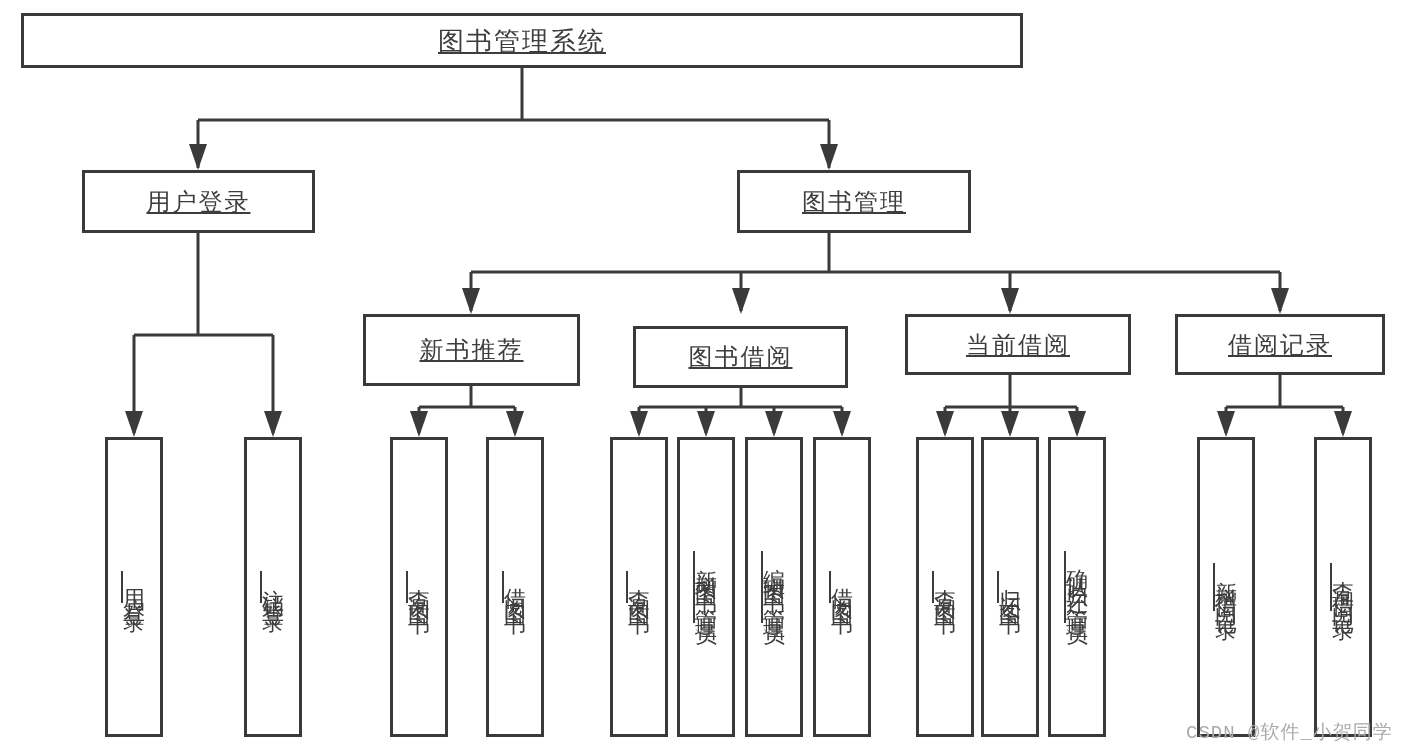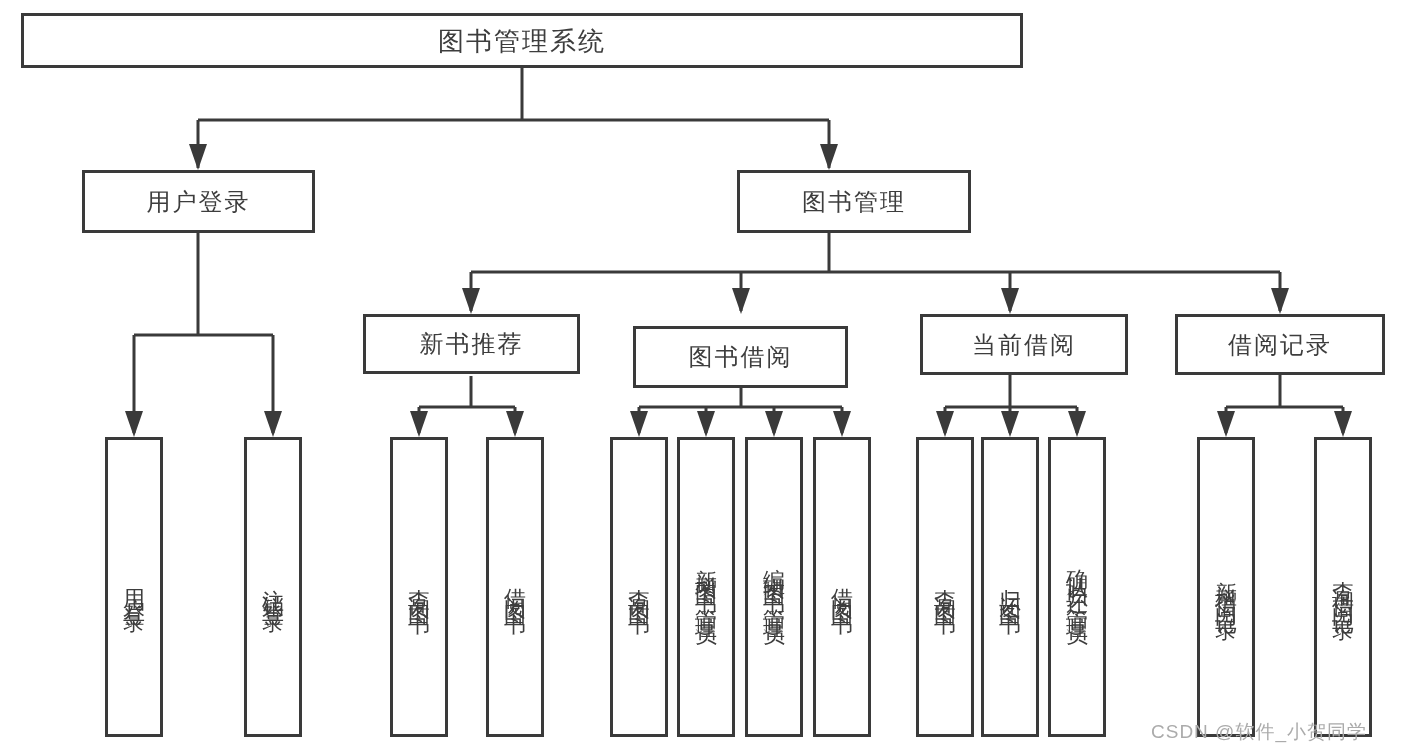--- a/index.html
+++ b/index.html
@@ -27,37 +27,39 @@
     box-sizing:border-box;
     border:3px solid var(--line);
     background:var(--bg);
     color:var(--text);
     display:flex;align-items:center;justify-content:center;
     text-align:left;
     z-index:2;
     font-size:24px;
     line-height:1;
     letter-spacing:2px;
+    text-decoration:underline;
   }
   .node.root{font-size:26px;}
   .node.leaf .vtext{
     writing-mode:vertical-rl;
     text-orientation:mixed;
     font-size:22px;
     letter-spacing:8px;
     line-height:1;
   }
   .watermark{
     position:absolute;
-    left:1151px;top:719px;
+    left:1186px;top:719px;
     z-index:5;
     font-size:19px;
     color:var(--watermark);
     white-space:nowrap;
     letter-spacing:1px;
+    font-family:Liberation Mono, monospace;
   }
 </style>
 </head>
 <body>
 
 <div class="stage">
 
   <svg class="connector-layer" viewBox="0 0 1405 747" xmlns="http://www.w3.org/2000/svg">
 
     <path class="connector" d="M522 68 V120 M198 120 H829 M198 120 V168 M829 120 V168"></path>
@@ -95,23 +97,23 @@
     <polygon class="arrowhead" points="1068,411 1086,411 1077,437"></polygon>
     <polygon class="arrowhead" points="1217,411 1235,411 1226,437"></polygon>
     <polygon class="arrowhead" points="1334,411 1352,411 1343,437"></polygon>
   </svg>
 
   <div class="node root" style="left:21px;top:13px;width:1002px;height:55px;">图书管理系统</div>
 
   <div class="node" style="left:82px;top:170px;width:233px;height:63px;">用户登录</div>
   <div class="node" style="left:712px;top:170px;width:234px;height:63px;margin-left:25px;">图书管理</div>
 
-  <div class="node" style="left:363px;top:314px;width:217px;height:60px;">新书推荐</div>
+  <div class="node" style="left:363px;top:314px;width:217px;height:72px;">新书推荐</div>
   <div class="node" style="left:633px;top:326px;width:215px;height:62px;">图书借阅</div>
-  <div class="node" style="left:905px;top:314px;width:208px;height:61px;margin-left:15px;">当前借阅</div>
+  <div class="node" style="left:905px;top:314px;width:226px;height:61px;">当前借阅</div>
   <div class="node" style="left:1175px;top:314px;width:210px;height:61px;">借阅记录</div>
 
   <div class="node leaf" style="left:105px;top:437px;width:58px;height:300px;">
     <span class="vtext">用户登录</span>
   </div>
   <div class="node leaf" style="left:244px;top:437px;width:58px;height:300px;">
     <span class="vtext">注销登录</span>
   </div>
   <div class="node leaf" style="left:390px;top:437px;width:58px;height:300px;">
     <span class="vtext">查询图书</span>

